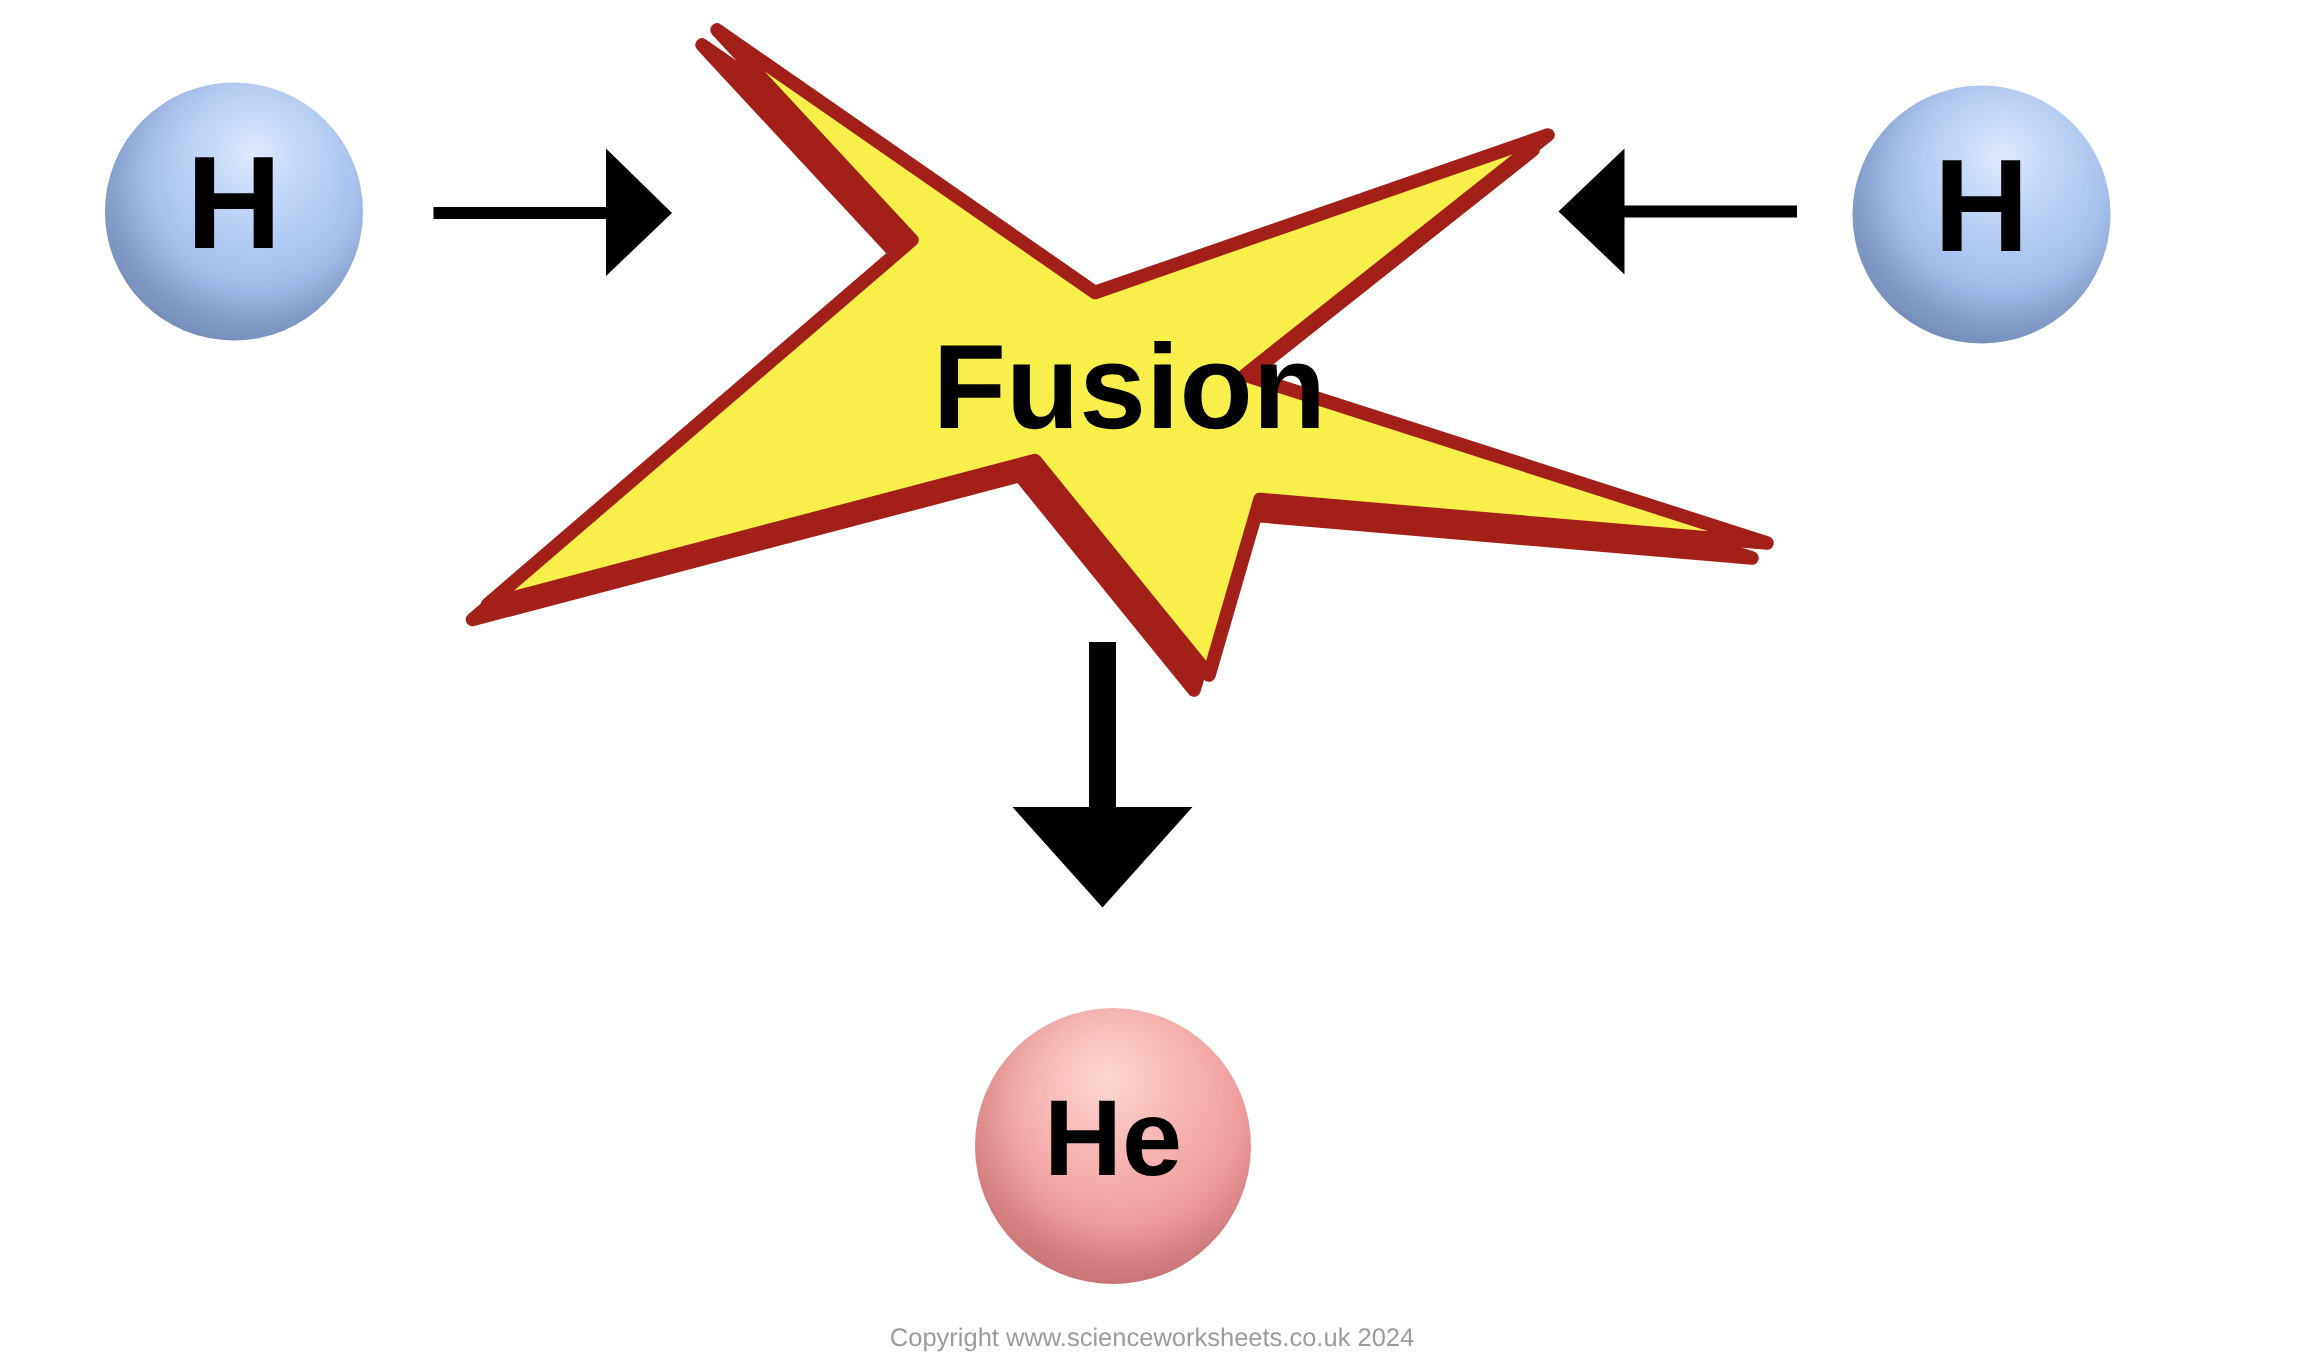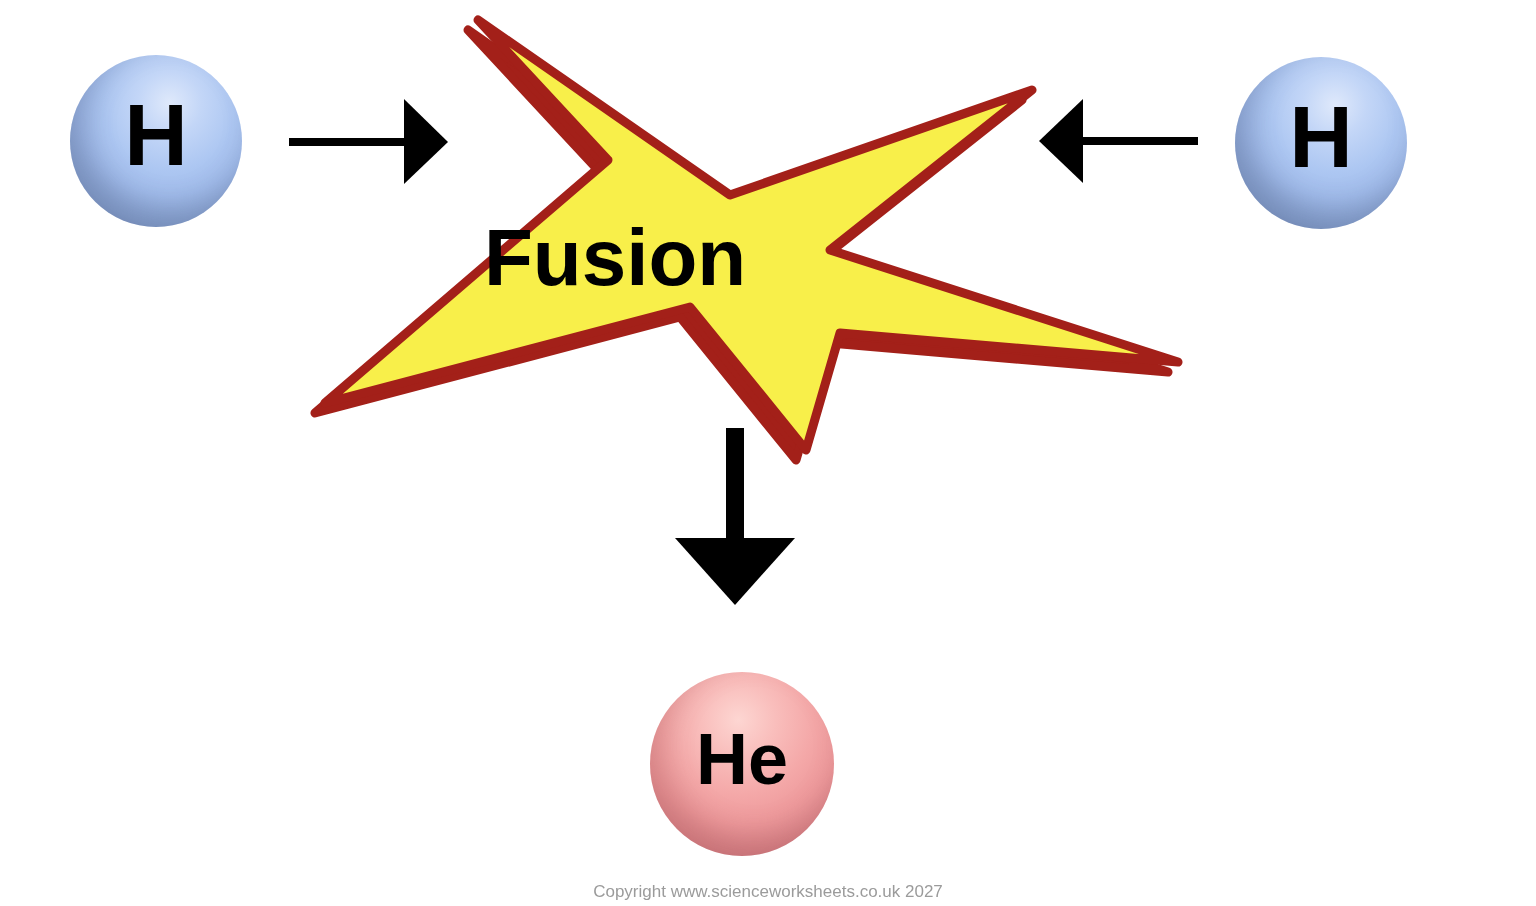--- a/index.html
+++ b/index.html
@@ -56,21 +56,21 @@
   }
   .sphere-he .atom-symbol {
     font-size: 72px;
     padding-bottom: 10px;
   }
   .fusion-label {
     position: absolute;
     left: 484px;
     top: 218px;
     width: 400px;
-    text-align: left;
+    text-align: right;
     font-size: 80px;
     font-weight: bold;
     line-height: 1;
     color: #000000;
     z-index: 3;
   }
   .copyright {
     position: absolute;
     left: 0;
     right: 0;
@@ -114,13 +114,13 @@
 <div class="sphere sphere-h sphere-h-right">
   <span class="atom-symbol">H</span>
 </div>
 
 <div class="fusion-label">Fusion</div>
 
 <div class="sphere sphere-he">
   <span class="atom-symbol">He</span>
 </div>
 
-<div class="copyright">Copyright www.scienceworksheets.co.uk 2027</div>
+<div class="copyright">Copyright www.scienceworksheets.co.uk 2024</div>
 
 </body></html>

